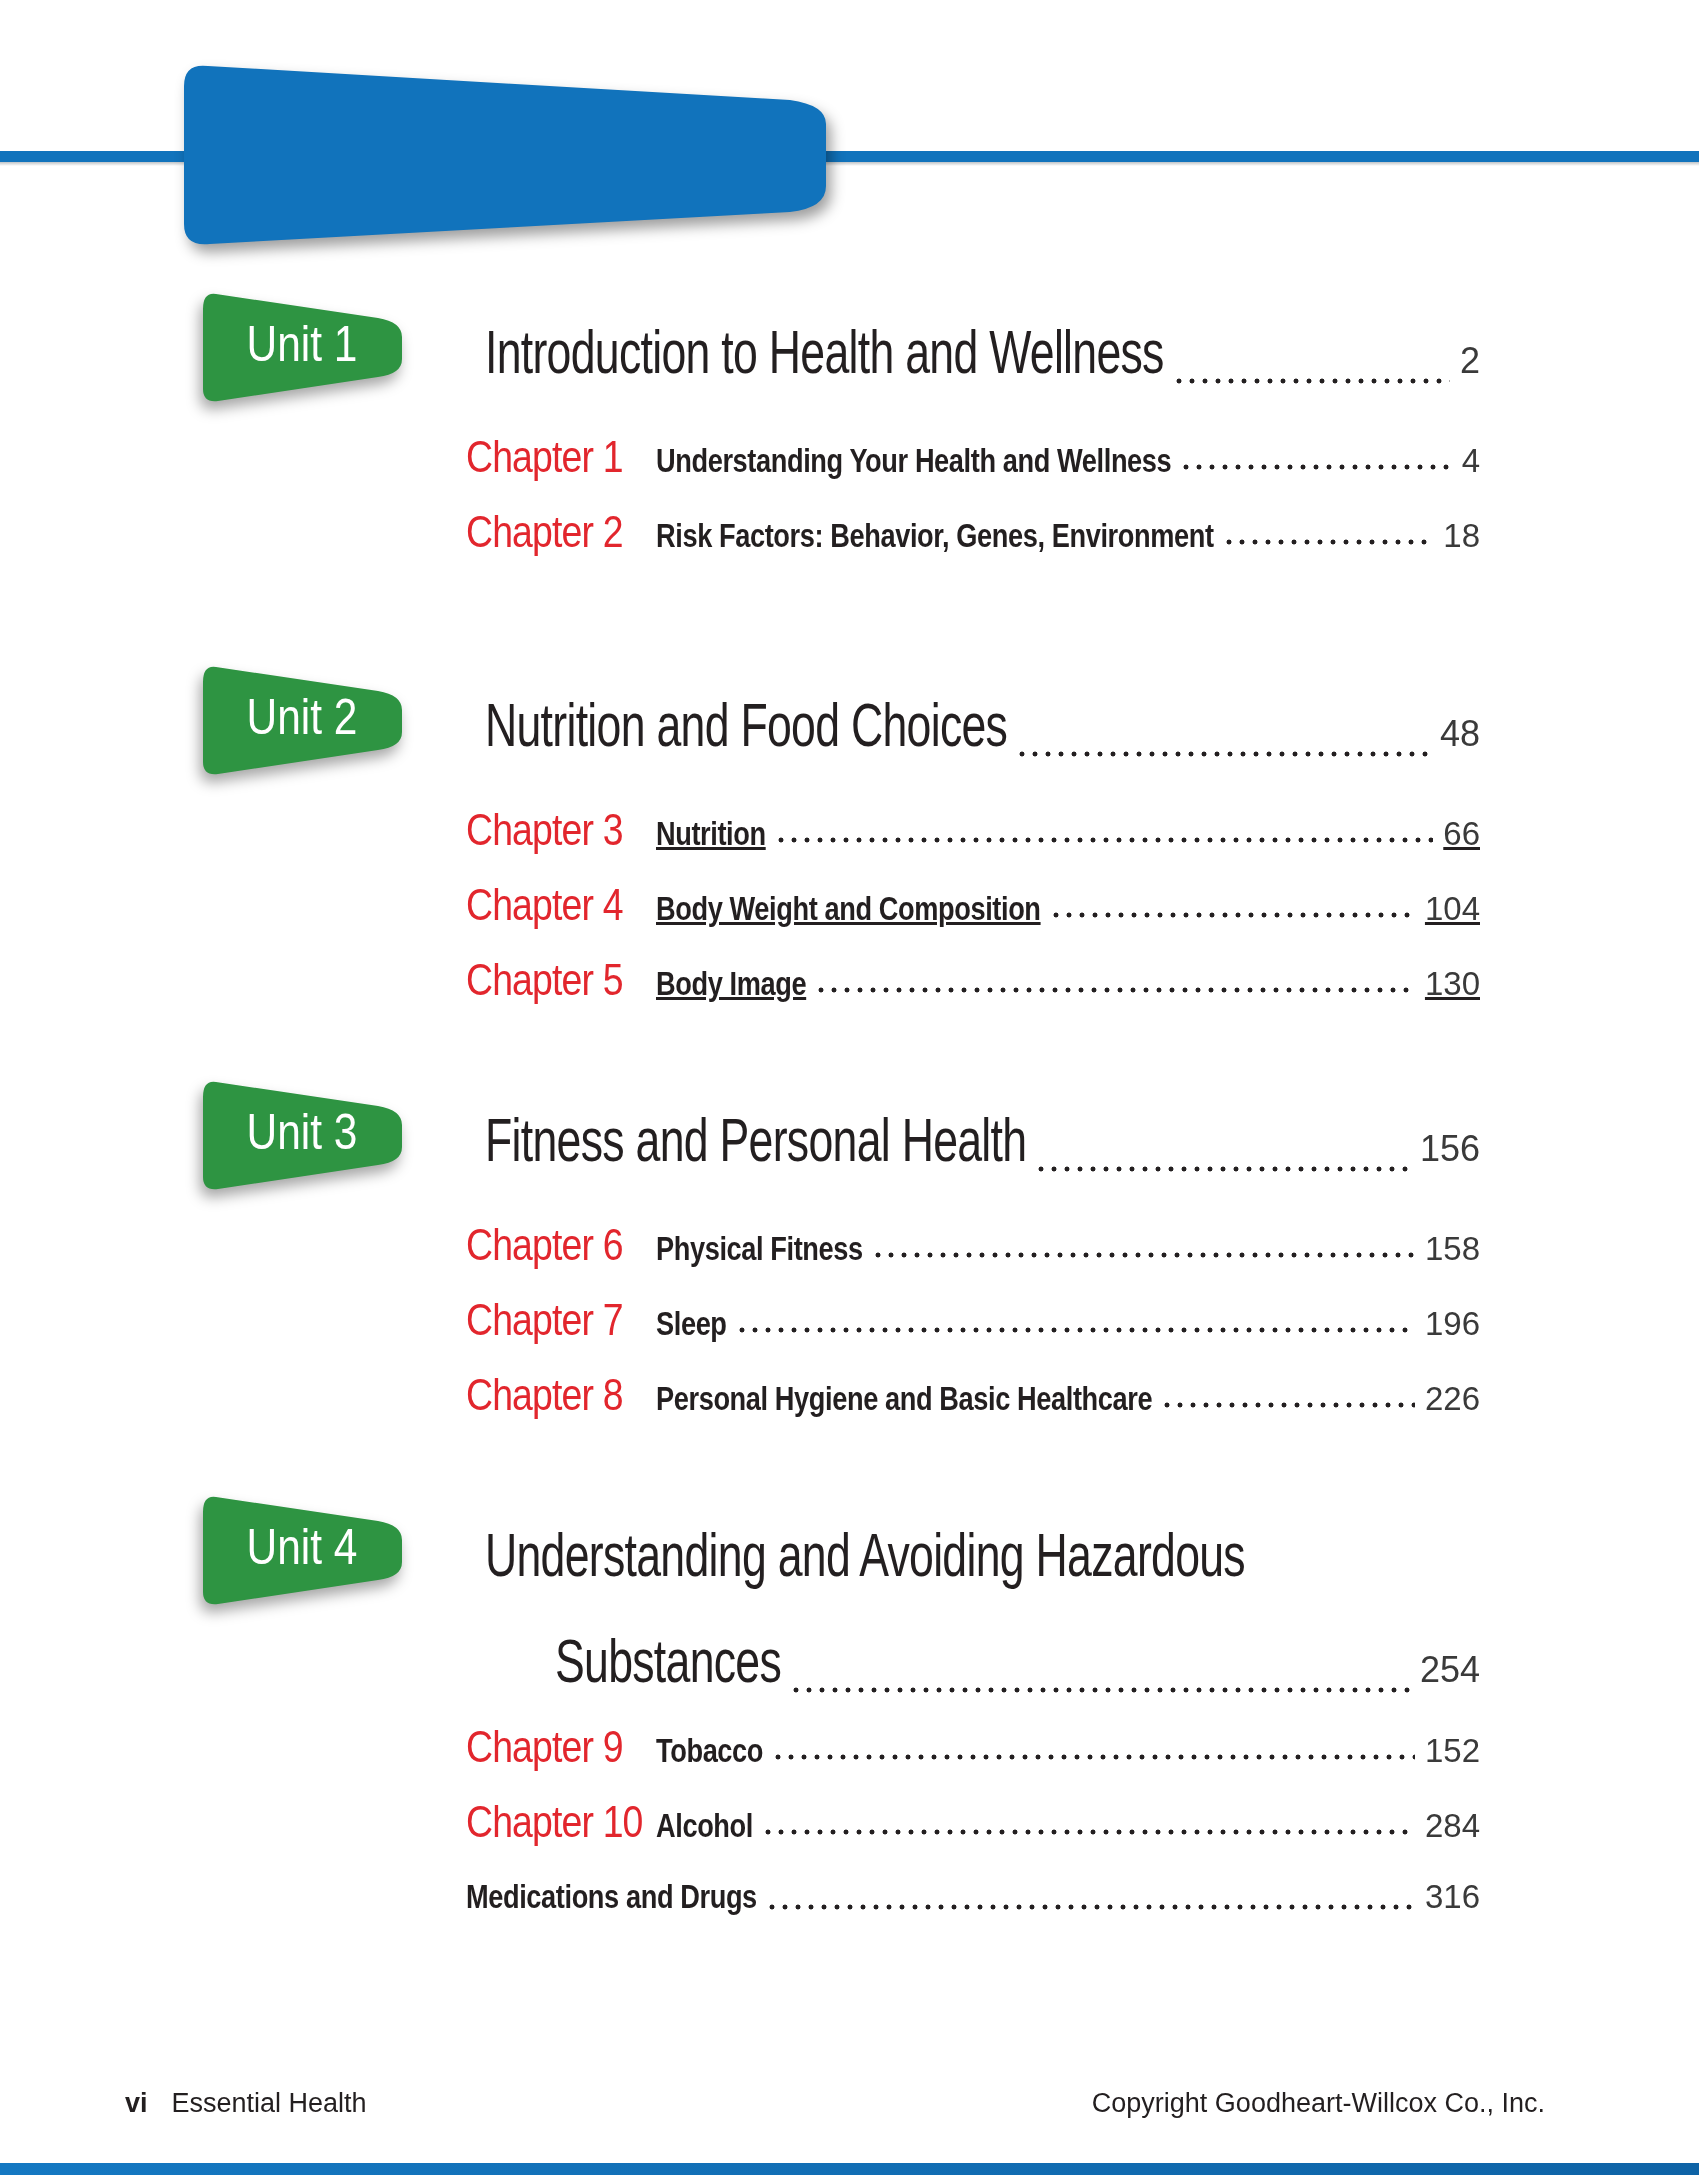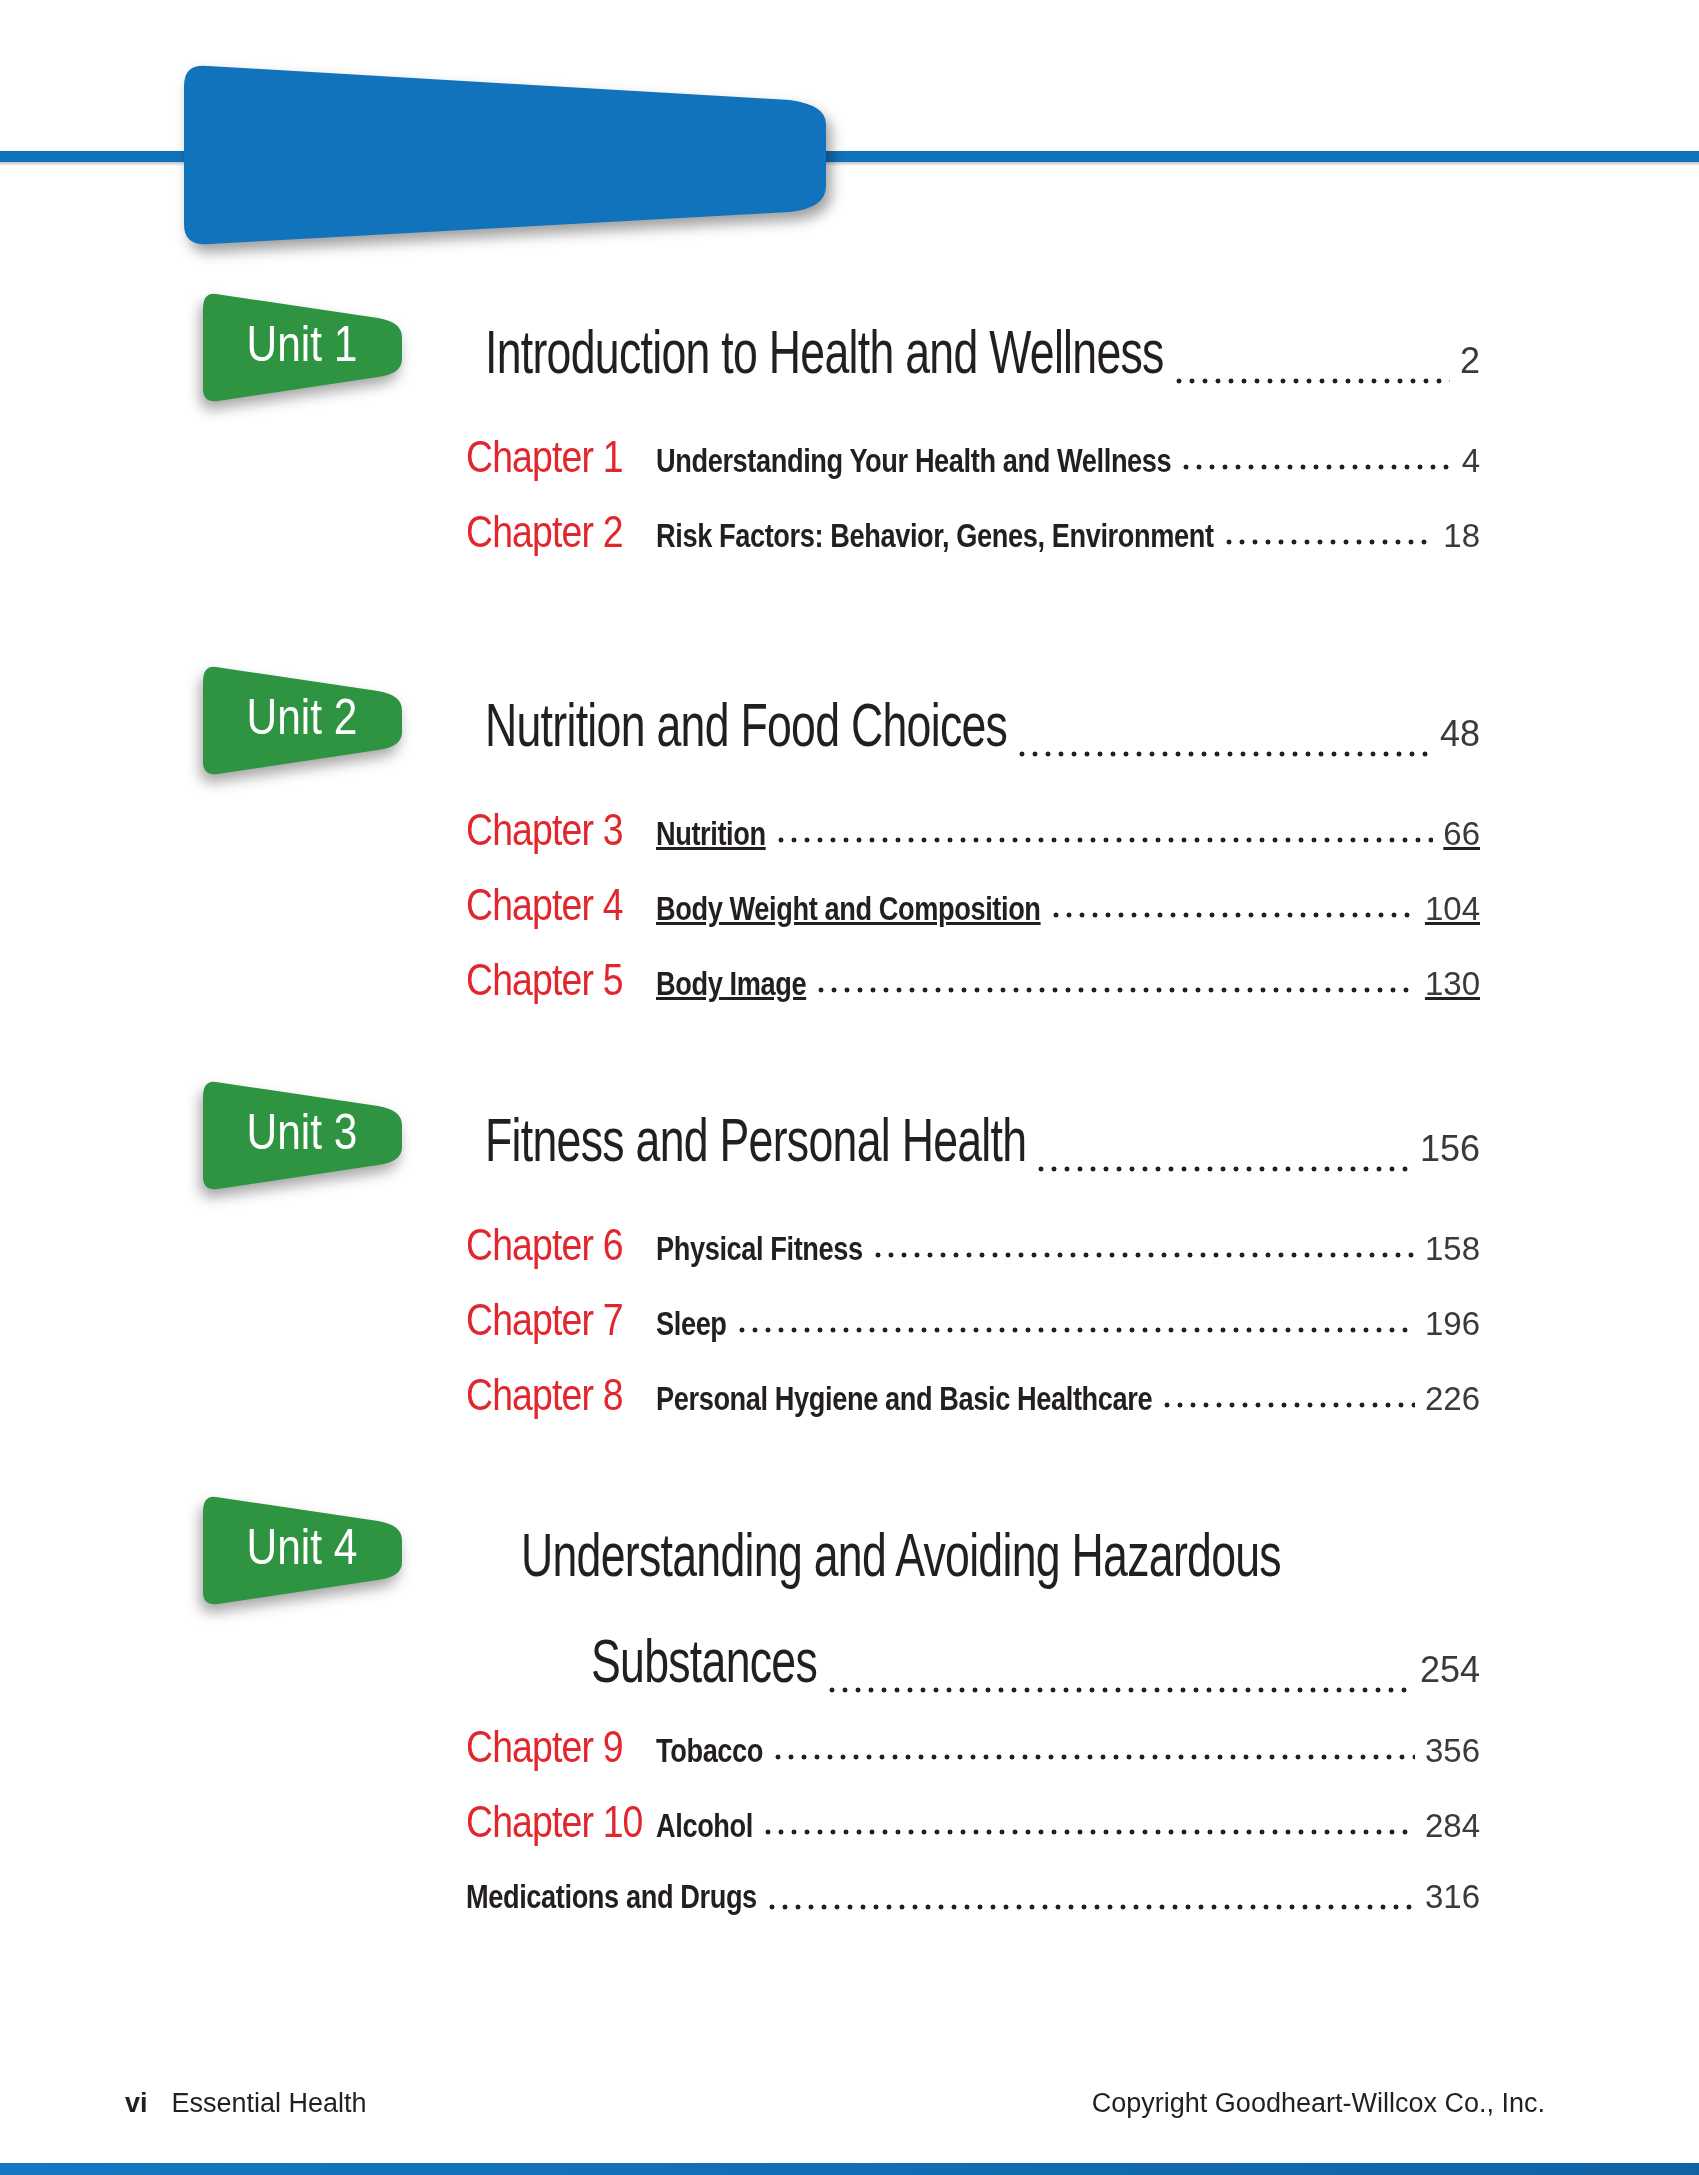--- a/index.html
+++ b/index.html
@@ -167,34 +167,34 @@
         </div>
       </div>
     </div>
     <div class="unit" style="top: 1490px;">
       <div class="badge">
         <svg width="205" height="120" viewBox="0 0 205 120">
           <path fill="var(--green)" d="M 16,7 L 178,31 Q 202,35 202,50 L 202,72 Q 202,87 178,90 L 18,114 Q 3,116 3,102 L 3,22 Q 3,5 16,7 Z"></path>
         </svg>
         <span class="badge-label" style="transform: scaleX(0.85); transform-origin: center center;">Unit 4</span>
       </div>
-      <div class="unit-title" style="top: 20px; margin-left: 36px;">
+      <div class="unit-title" style="top: 20px;">
         <div class="unit-line"><span class="ut-text" style="transform: scaleX(0.72); transform-origin: left center; margin-right: -295.68px;">Understanding and Avoiding Hazardous</span></div>
         <div class="unit-line flexline">
           <span class="ut-text ut-indent" style="transform: scaleX(0.72); transform-origin: left center; margin-right: -87.92px;">Substances</span>
           <span class="dots"></span>
           <span class="unit-page">254</span>
         </div>
       </div>
       <div class="chapters" style="top: 219px;">
         <div class="ch-row">
           <span class="ch-label-box"><span class="ch-label-text" style="transform: scaleX(0.85); transform-origin: left center;">Chapter 9</span></span>
           <span class="ch-title" style="transform: scaleX(0.8); transform-origin: left center; margin-right: -26.8px;">Tobacco</span>
           <span class="dots"></span>
-          <span class="ch-page">356</span>
+          <span class="ch-page">152</span>
         </div>
         <div class="ch-row">
           <span class="ch-label-box"><span class="ch-label-text" style="transform: scaleX(0.85); transform-origin: left center;">Chapter 10</span></span>
           <span class="ch-title" style="transform: scaleX(0.8); transform-origin: left center; margin-right: -24.2px;">Alcohol</span>
           <span class="dots"></span>
           <span class="ch-page">284</span>
         </div>
         <div class="ch-row">
           <span class="ch-title" style="transform: scaleX(0.8); transform-origin: left center; margin-right: -72.8px;">Medications and Drugs</span>
           <span class="dots"></span>

